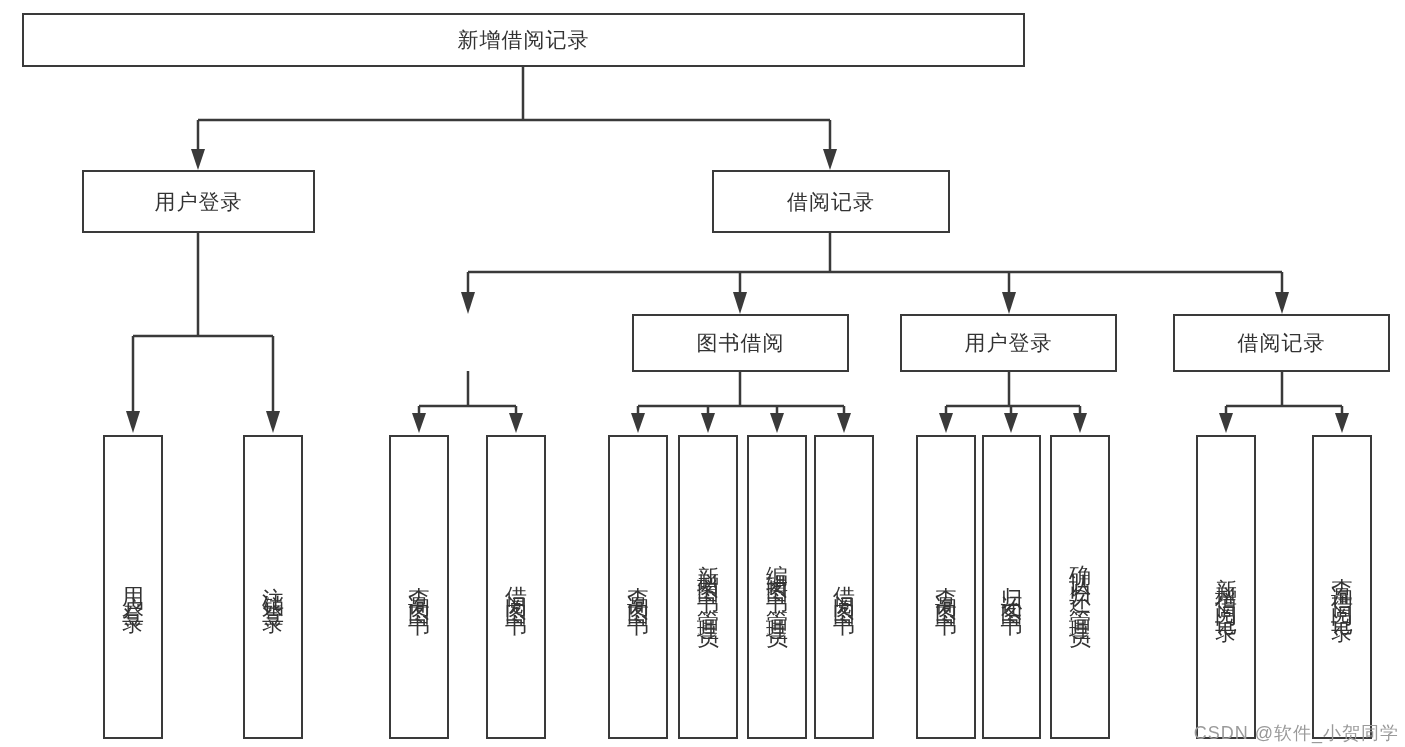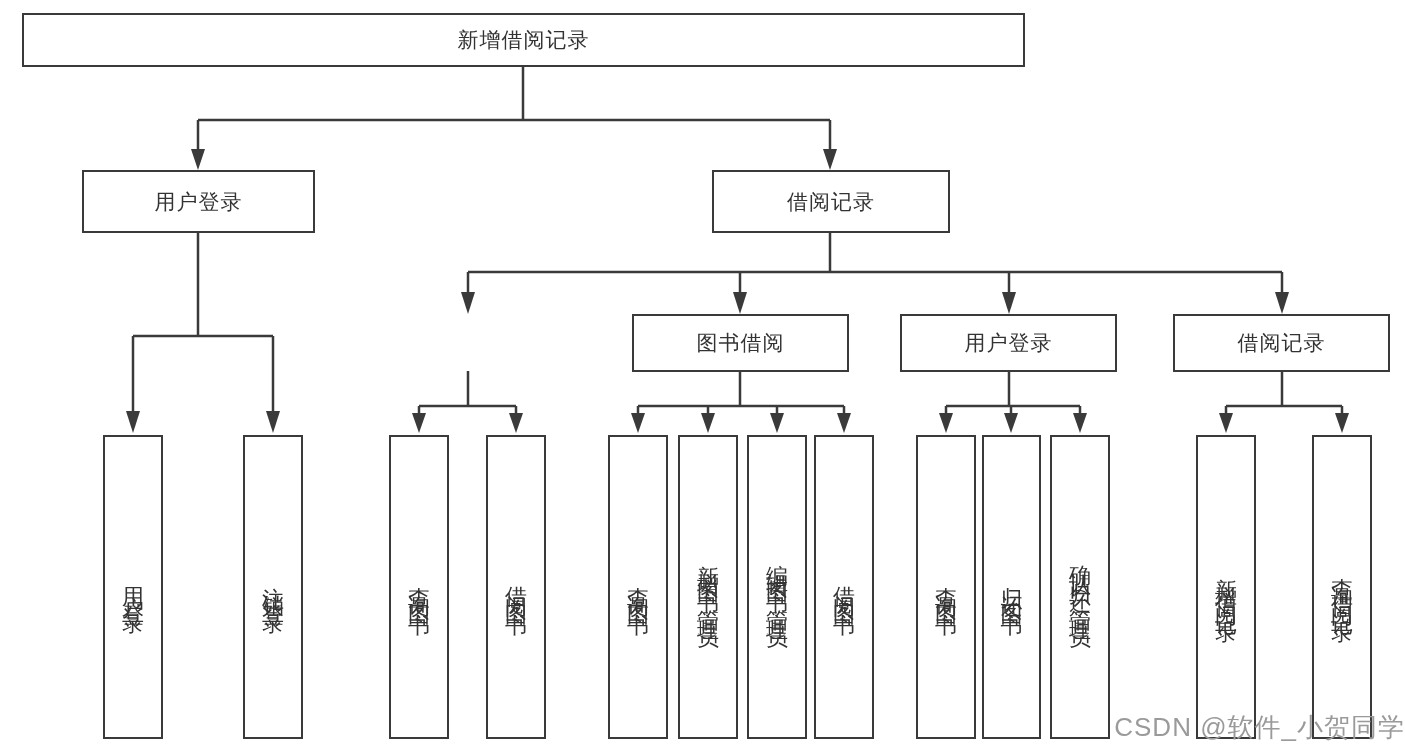--- a/index.html
+++ b/index.html
@@ -25,22 +25,22 @@
     background:var(--bg);
     display:flex;align-items:center;justify-content:center;
     color:var(--text);z-index:2;
   }
   .box.h span{font-size:21px;letter-spacing:1px;white-space:nowrap;}
   .box.v span{
     writing-mode:vertical-rl;text-orientation:mixed;
     font-size:22px;letter-spacing:9px;line-height:1;
   }
   #watermark{
-    position:absolute;right:0;bottom:2px;z-index:5;
-    font-size:26px;color:var(--wm);letter-spacing:1px;white-space:nowrap;margin-left:32px;
+    position:absolute;right:6px;bottom:2px;z-index:5;
+    font-size:18px;color:var(--wm);letter-spacing:1px;white-space:nowrap;margin-left:32px;
   }
 </style>
 </head>
 <body>
 
 <div id="stage">
 
   <svg id="wires" width="1405" height="747" viewBox="0 0 1405 747">
 
     <g>

